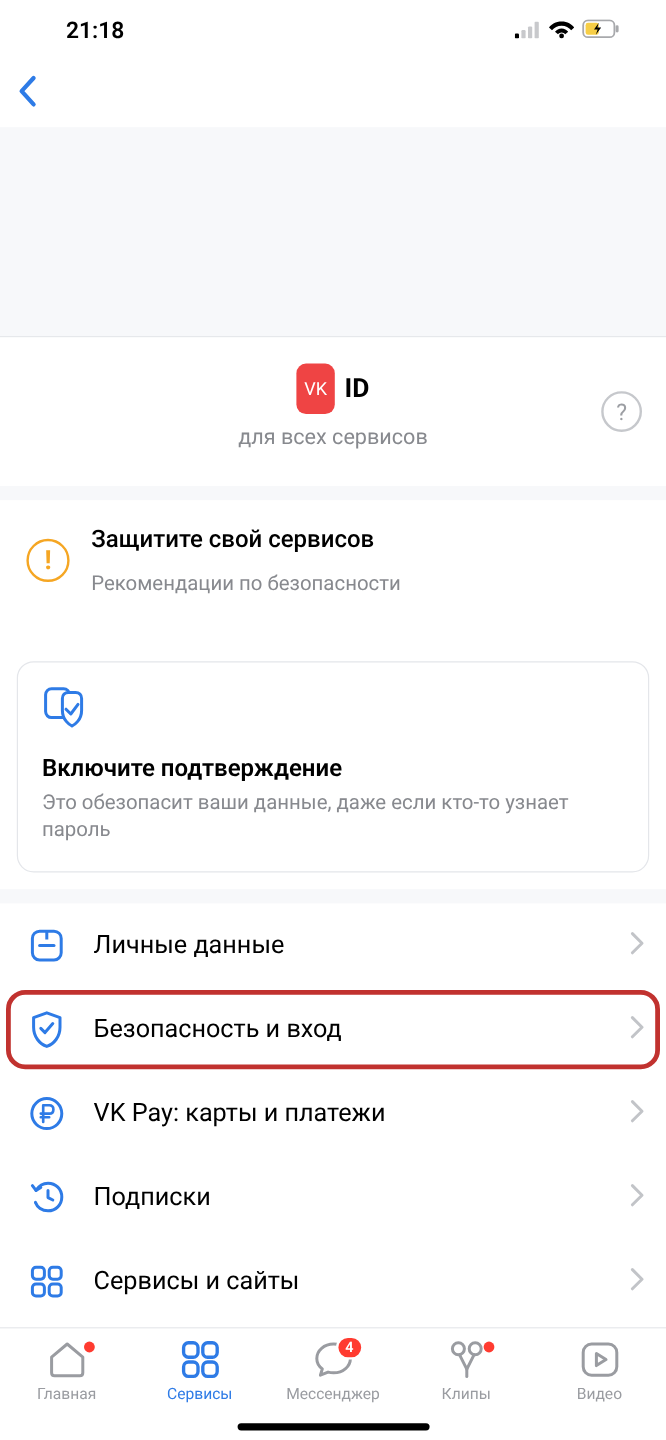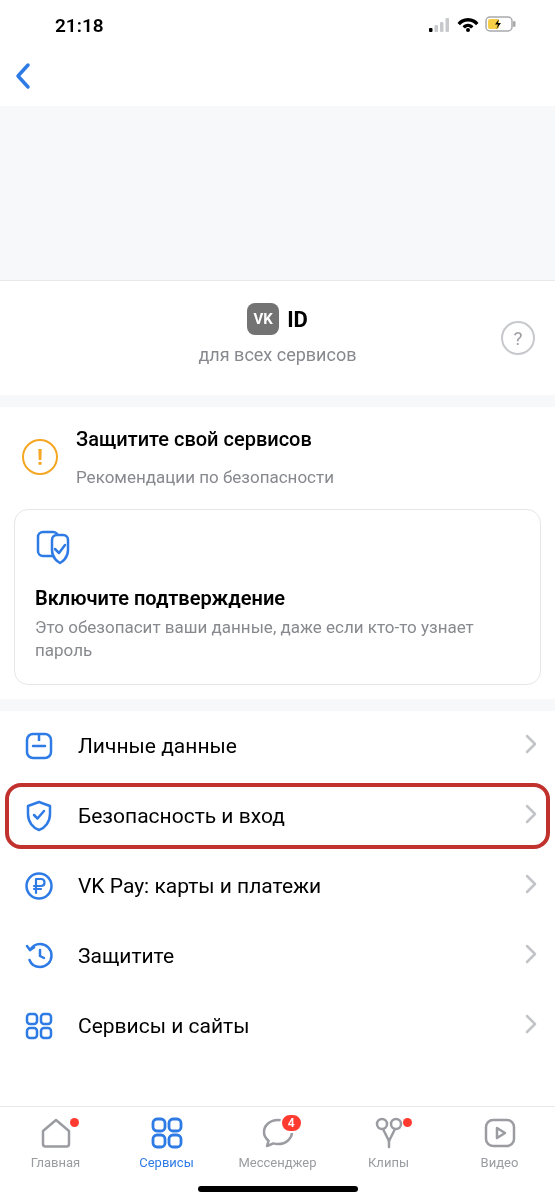--- a/index.html
+++ b/index.html
@@ -48,28 +48,28 @@
     }
     .vkid-logo-row {
       display: flex;
       align-items: center;
       justify-content: center;
       gap: 8px;
       margin-bottom: 8px;
     }
     .vk-square {
       width: 32px;
-      height: 32px;
-      background: #737373;
+      height: 42px;
+      background: #ef4444;
       border-radius: 8px;
       display: flex;
       align-items: center;
       justify-content: center;
       color: #fff;
-      font-weight: 700;
+      font-weight: 400;
       font-size: 15px;
     }
     .id-text { font-weight: 700; font-size: 22px; }
     .vkid-sub { color: #87898e; font-size: 18px; line-height: 1.35; }
     .help-btn {
       position: absolute;
       right: 20px;
       top: 50%;
       transform: translateY(-50%);
       width: 34px; height: 34px;
@@ -97,21 +97,21 @@
       display: flex; align-items: center; justify-content: center;
       color: #f5a623;
       font-weight: 700;
       font-size: 22px;
       flex-shrink: 0;
     }
     .protect-title { font-size: 20px; font-weight: 500; color: #000; }
     .protect-sub { font-size: 17px; color: #87898e; margin-top: 16px; }
 
     
-    .card-wrap { padding: 0 14px 14px 14px; background: #fff; }
+    .card-wrap { padding: 0 14px 14px 14px; background: #fff; margin-top: 32px; }
     .card {
       border: 1px solid #e4e6ea;
       border-radius: 14px;
       padding: 20px 20px 22px 20px;
     }
     .card-icon { margin-bottom: 16px; }
     .card-title { font-size: 20px; font-weight: 600; margin-bottom: 6px; }
     .card-sub { font-size: 17px; color: #87898e; line-height: 1.35; }
 
     
@@ -307,21 +307,21 @@
   </div>
 
   <div class="list-item">
     <span class="list-icon">
       <svg width="30" height="30" viewBox="0 0 30 30">
           <path d="M6 9 C8.5 5 12 3 16 3 C22.5 3 27.5 8 27.5 14.5 C27.5 21 22.5 26 16 26 C11 26 7 23 5.5 19" fill="none" stroke="#2e7be6" stroke-width="2.5" stroke-linecap="round"></path>
           <path d="M3 5 L6 9 L10 6.5" fill="none" stroke="#2e7be6" stroke-width="2.5" stroke-linecap="round" stroke-linejoin="round"></path>
           <path d="M16 9 L16 15 L20 17" fill="none" stroke="#2e7be6" stroke-width="2.5" stroke-linecap="round" stroke-linejoin="round"></path>
         </svg>
     </span>
-    <span class="list-label">Защитите</span>
+    <span class="list-label">Подписки</span>
     <span class="chev">
       <svg width="12" height="20" viewBox="0 0 12 20">
           <path d="M2 2 L10 10 L2 18" stroke="#c2c4c8" stroke-width="2.5" fill="none" stroke-linecap="round" stroke-linejoin="round"></path>
         </svg>
     </span>
   </div>
 
   <div class="list-item">
     <span class="list-icon">
       <svg width="30" height="30" viewBox="0 0 30 30">

